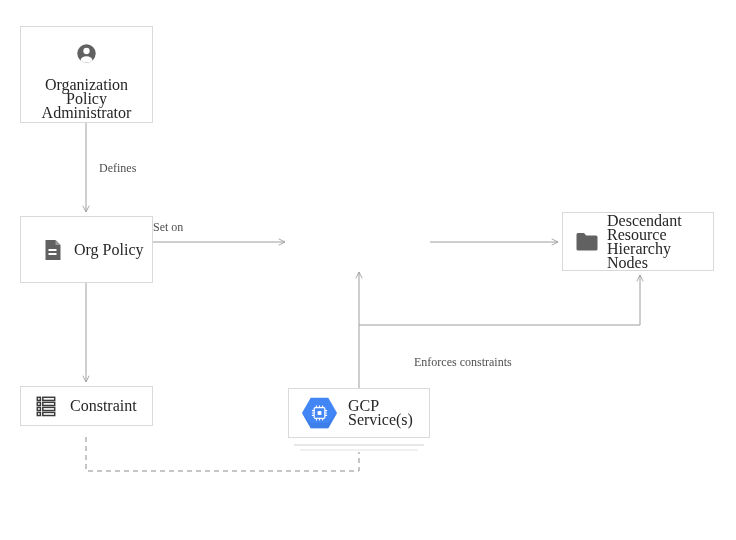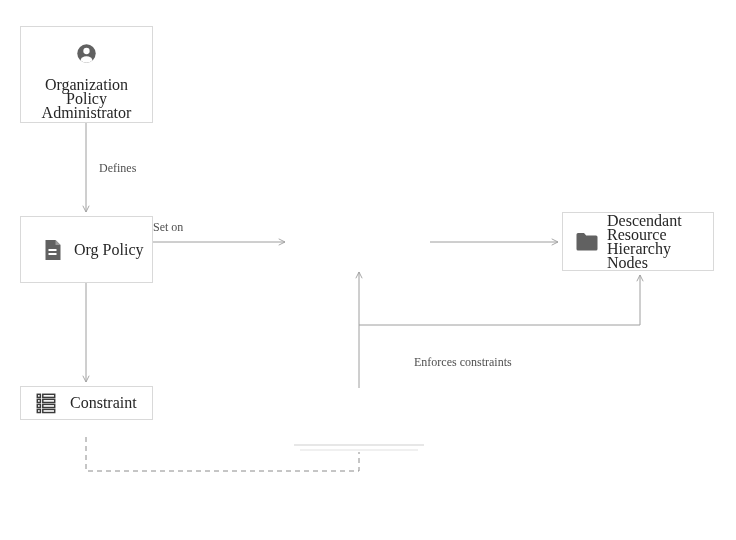--- a/index.html
+++ b/index.html
@@ -79,36 +79,53 @@
 
   <div class="node row" style="left:562px;top:212px;width:152px;height:59px;padding-left:12px;">
     <span class="icon">
       <svg width="24" height="20" viewBox="0 0 24 20">
         <path d="M1.5 2.5 a1.5 1.5 0 0 1 1.5 -1.5 h6 l2.2 2.5 h9.8 a1.5 1.5 0 0 1 1.5 1.5 v12 a1.5 1.5 0 0 1 -1.5 1.5 h-18 a1.5 1.5 0 0 1 -1.5 -1.5 z" fill="#616161"></path>
       </svg>
     </span>
     <span class="label" style="width:110px;margin-left:8px;">Descendant Resource Hierarchy Nodes</span>
   </div>
 
-  <div class="node row" style="left:20px;top:386px;width:133px;height:34px;padding-left:14px;">
+  <div class="node row" style="left:20px;top:386px;width:133px;height:40px;padding-left:14px;">
     <span class="icon">
       <svg width="22" height="22" viewBox="0 0 24 24" fill="none" stroke="#3a3a3a" stroke-width="1.6">
         <rect x="2.5" y="2.5" width="3.4" height="3.4"></rect>
           <rect x="8.5" y="2.5" width="13" height="3.4"></rect>
         <rect x="2.5" y="8" width="3.4" height="3.4"></rect>
           <rect x="8.5" y="8" width="13" height="3.4"></rect>
         <rect x="2.5" y="13.5" width="3.4" height="3.4"></rect>
           <rect x="8.5" y="13.5" width="13" height="3.4"></rect>
         <rect x="2.5" y="19" width="3.4" height="3.4"></rect>
           <rect x="8.5" y="19" width="13" height="3.4"></rect>
       </svg>
     </span>
     <span class="label" style="margin-left:13px;">Constraint</span>
   </div>
 
+  <div class="node row" style="left:288px;top:388px;width:142px;height:50px;padding-left:12px;">
+    <span class="icon">
+      <svg width="37" height="32" viewBox="0 0 48 42">
+        <polygon points="1,21 12.5,1 35.5,1 47,21 35.5,41 12.5,41" fill="#4285f4"></polygon>
+        <polygon points="1,21 12.5,41 35.5,41 47,21 35.5,34 12.5,34" fill="#3b78de" opacity="0.55"></polygon>
+        <g stroke="#ffffff" stroke-width="1.6" fill="none">
+          <rect x="17" y="14" width="14" height="14" rx="1.5"></rect>
+          <rect x="21.5" y="18.5" width="5" height="5" fill="#ffffff" stroke="none"></rect>
+          <path d="M20 11 v3 M24 11 v3 M28 11 v3"></path>
+          <path d="M20 28 v3 M24 28 v3 M28 28 v3"></path>
+          <path d="M14 18 h3 M14 21 h3 M14 24 h3"></path>
+          <path d="M31 18 h3 M31 21 h3 M31 24 h3"></path>
+        </g>
+      </svg>
+    </span>
+    <span class="label" style="margin-left:10px;">GCP Service(s)</span>
+  </div>
   <div class="stack-line l1" style="left:294px;top:444px;width:130px;"></div>
   <div class="stack-line l2" style="left:300px;top:449px;width:118px;"></div>
 
   <div class="edge-label" style="left:99px;top:162px;">Defines</div>
   <div class="edge-label center" style="left:153px;top:221px;width:131px;">Set on</div>
   <div class="edge-label" style="left:366px;top:356px;margin-left:48px;">Enforces constraints</div>
 
 </div>
 
 </body></html>

